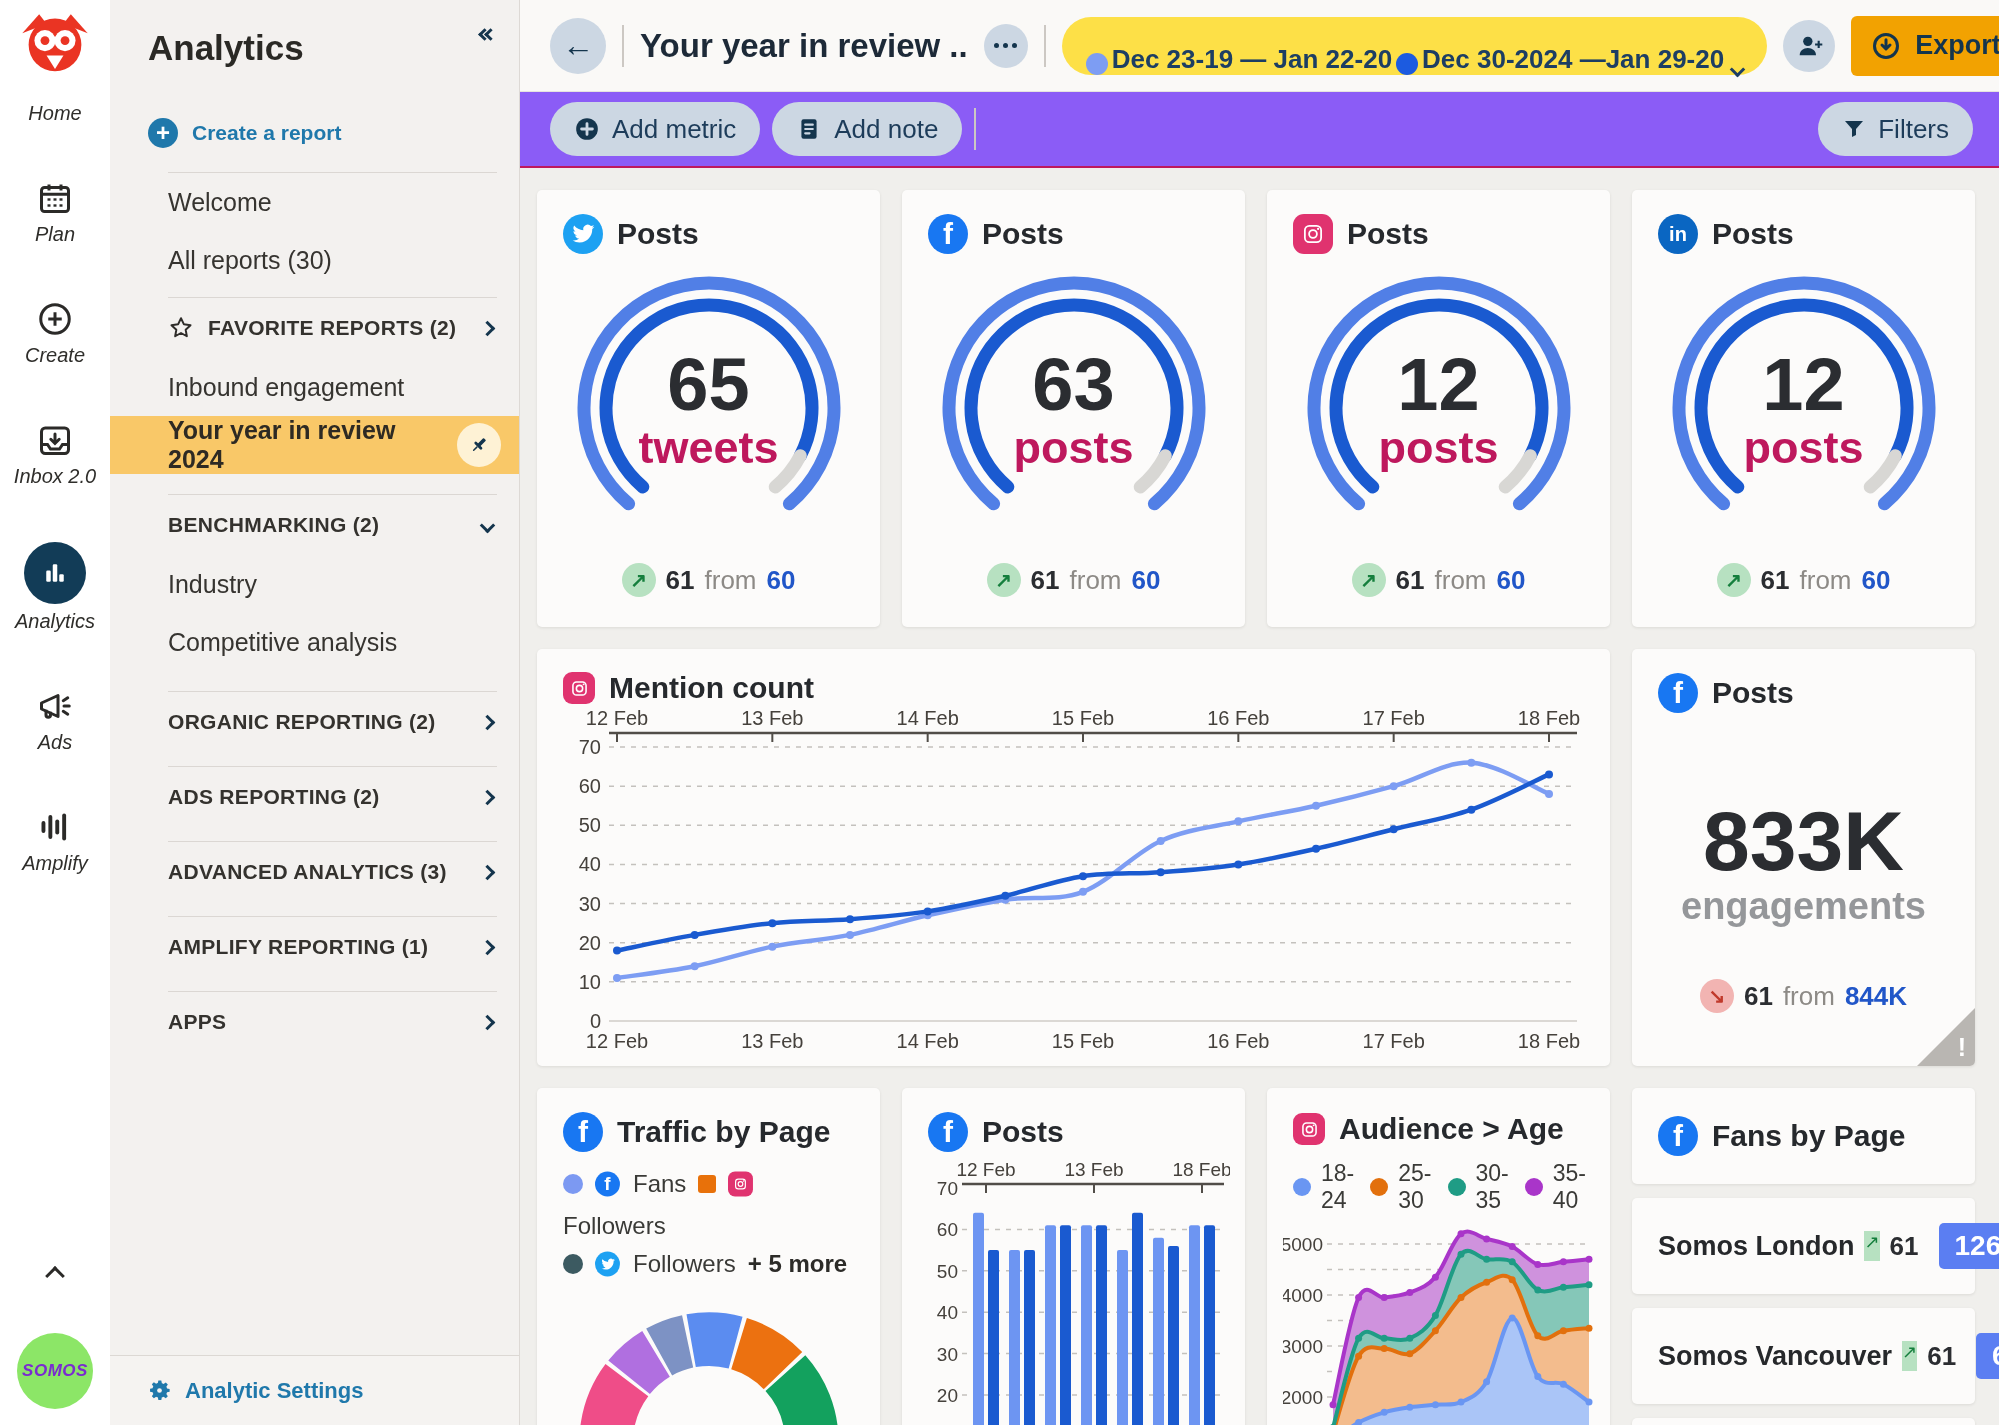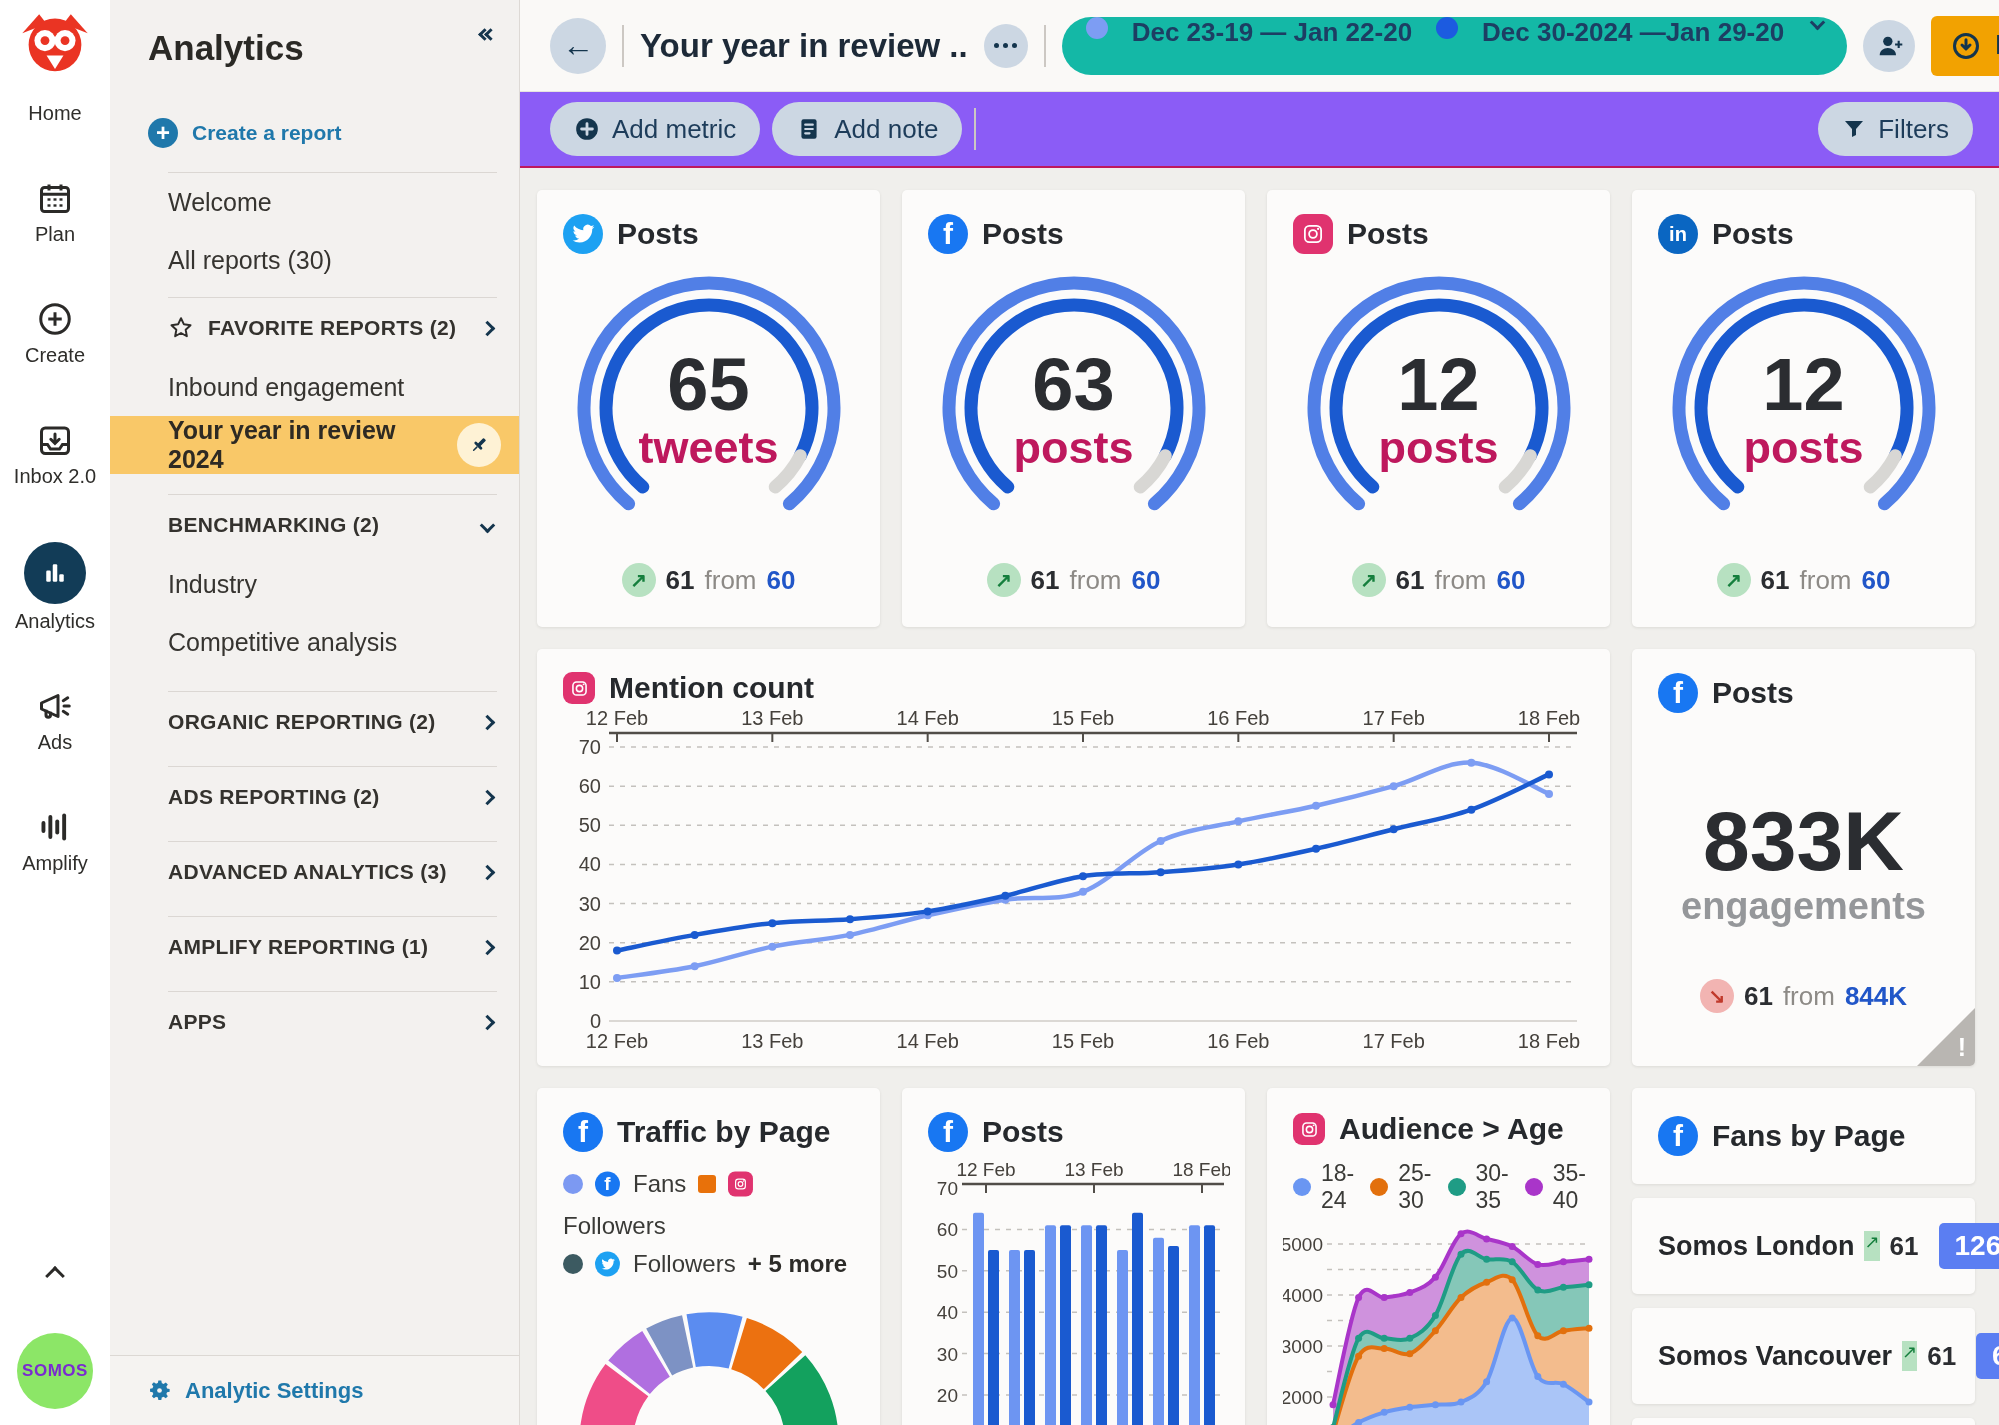--- a/index.html
+++ b/index.html
@@ -1,21 +1,21 @@
 <!DOCTYPE html>
 <html><head>
 <meta charset="utf-8">
 <style>
   * { box-sizing: border-box; margin: 0; padding: 0; }
   html,body { width:1999px; height:1425px; overflow:hidden; }
   body { font-family:"Liberation Sans", sans-serif; background:#f0efec; color:#2d2c29; }
   .app { display:flex; width:1999px; height:1425px; }
 
   
-  .rail { width:110px; background:#ffffff; display:flex; flex-direction:column; align-items:center; flex:none; padding-top:10px; }
+  .rail { width:110px; background:#ffffff; display:flex; flex-direction:column; align-items:center; flex:none; padding-top:10px;font-style:italic; }
   .rail-logo { width:76px; height:72px; flex:none; }
   .rail-item { display:flex; flex-direction:column; align-items:center; gap:6px; margin-top:54px; cursor:pointer; }
   .rail-item.first { margin-top:20px; }
   .rail-label { font-size:20px; color:#2f2e2b; }
   .rail-ic { width:38px; height:38px; display:flex; align-items:center; justify-content:center; }
   .rail-ic svg { width:36px; height:36px; }
   .an-circle { width:62px; height:62px; border-radius:50%; background:#123c57; display:flex; align-items:center; justify-content:center; }
   .rail-spacer { flex:1; }
   .rail-chev { margin-bottom:46px; color:#2b2a28; }
   .avatar { width:76px; height:76px; border-radius:50%; background:#8ce667; color:#7a2bd0; font-weight:bold; font-size:17px; display:flex; align-items:center; justify-content:center; margin-bottom:16px; letter-spacing:.5px; }
@@ -50,21 +50,21 @@
 
   
   .main { flex:1; display:flex; flex-direction:column; min-width:0; }
   .topbar { height:92px; background:#faf9f7; border-bottom:1px solid #e6e3df; display:flex; align-items:center; padding:0 24px 0 30px; gap:16px; flex:none; }
   .circle-btn { border-radius:50%; background:#ccd7e3; display:flex; align-items:center; justify-content:center; color:#14354d; cursor:pointer; flex:none; }
   .back-btn { width:56px; height:56px; font-size:32px; font-weight:bold; }
   .vdiv { width:2px; height:42px; background:#ccc8c3; flex:none; }
   .page-title { font-size:33px; font-weight:bold; color:#1d2a38; white-space:nowrap; }
   .more-btn { width:44px; height:44px; gap:4px; }
   .more-btn i { width:5px; height:5px; border-radius:50%; background:#14354d; }
-  .date-pill { height:58px; border-radius:29px; background:#14b8a6; display:flex; align-items:flex-start; gap:24px; padding:0 24px; cursor:pointer; }
+  .date-pill { height:58px; border-radius:29px; background:#fde047; display:flex; align-items:flex-end; gap:4px; padding:0 24px; cursor:pointer; }
   .date-pill .txt { font-size:26px; font-weight:bold; color:#1d3e63; white-space:nowrap; }
   .dot { width:22px; height:22px; border-radius:50%; flex:none; }
   .date-pill .chv { color:#1d3e63; margin-left:4px; }
   .person-btn { width:52px; height:52px; }
   .export-btn { height:60px; background:#f2a201; border-radius:6px; display:flex; align-items:center; gap:14px; padding:0 20px; cursor:pointer; flex:none; }
   .export-btn .lbl { color:#14354d; font-weight:bold; font-size:27px; }
 
   .toolbar { height:76px; display:flex; align-items:center; gap:12px; padding-left:30px; border-bottom:2px solid #be185d; background:#8b5cf6; flex:none; }
   .pill { height:54px; border-radius:27px; background:#ccd7e3; display:flex; align-items:center; gap:12px; padding:0 24px; color:#1d3c5a; font-size:26px; cursor:pointer; }
   .pill.bold { font-weight:bold; }

